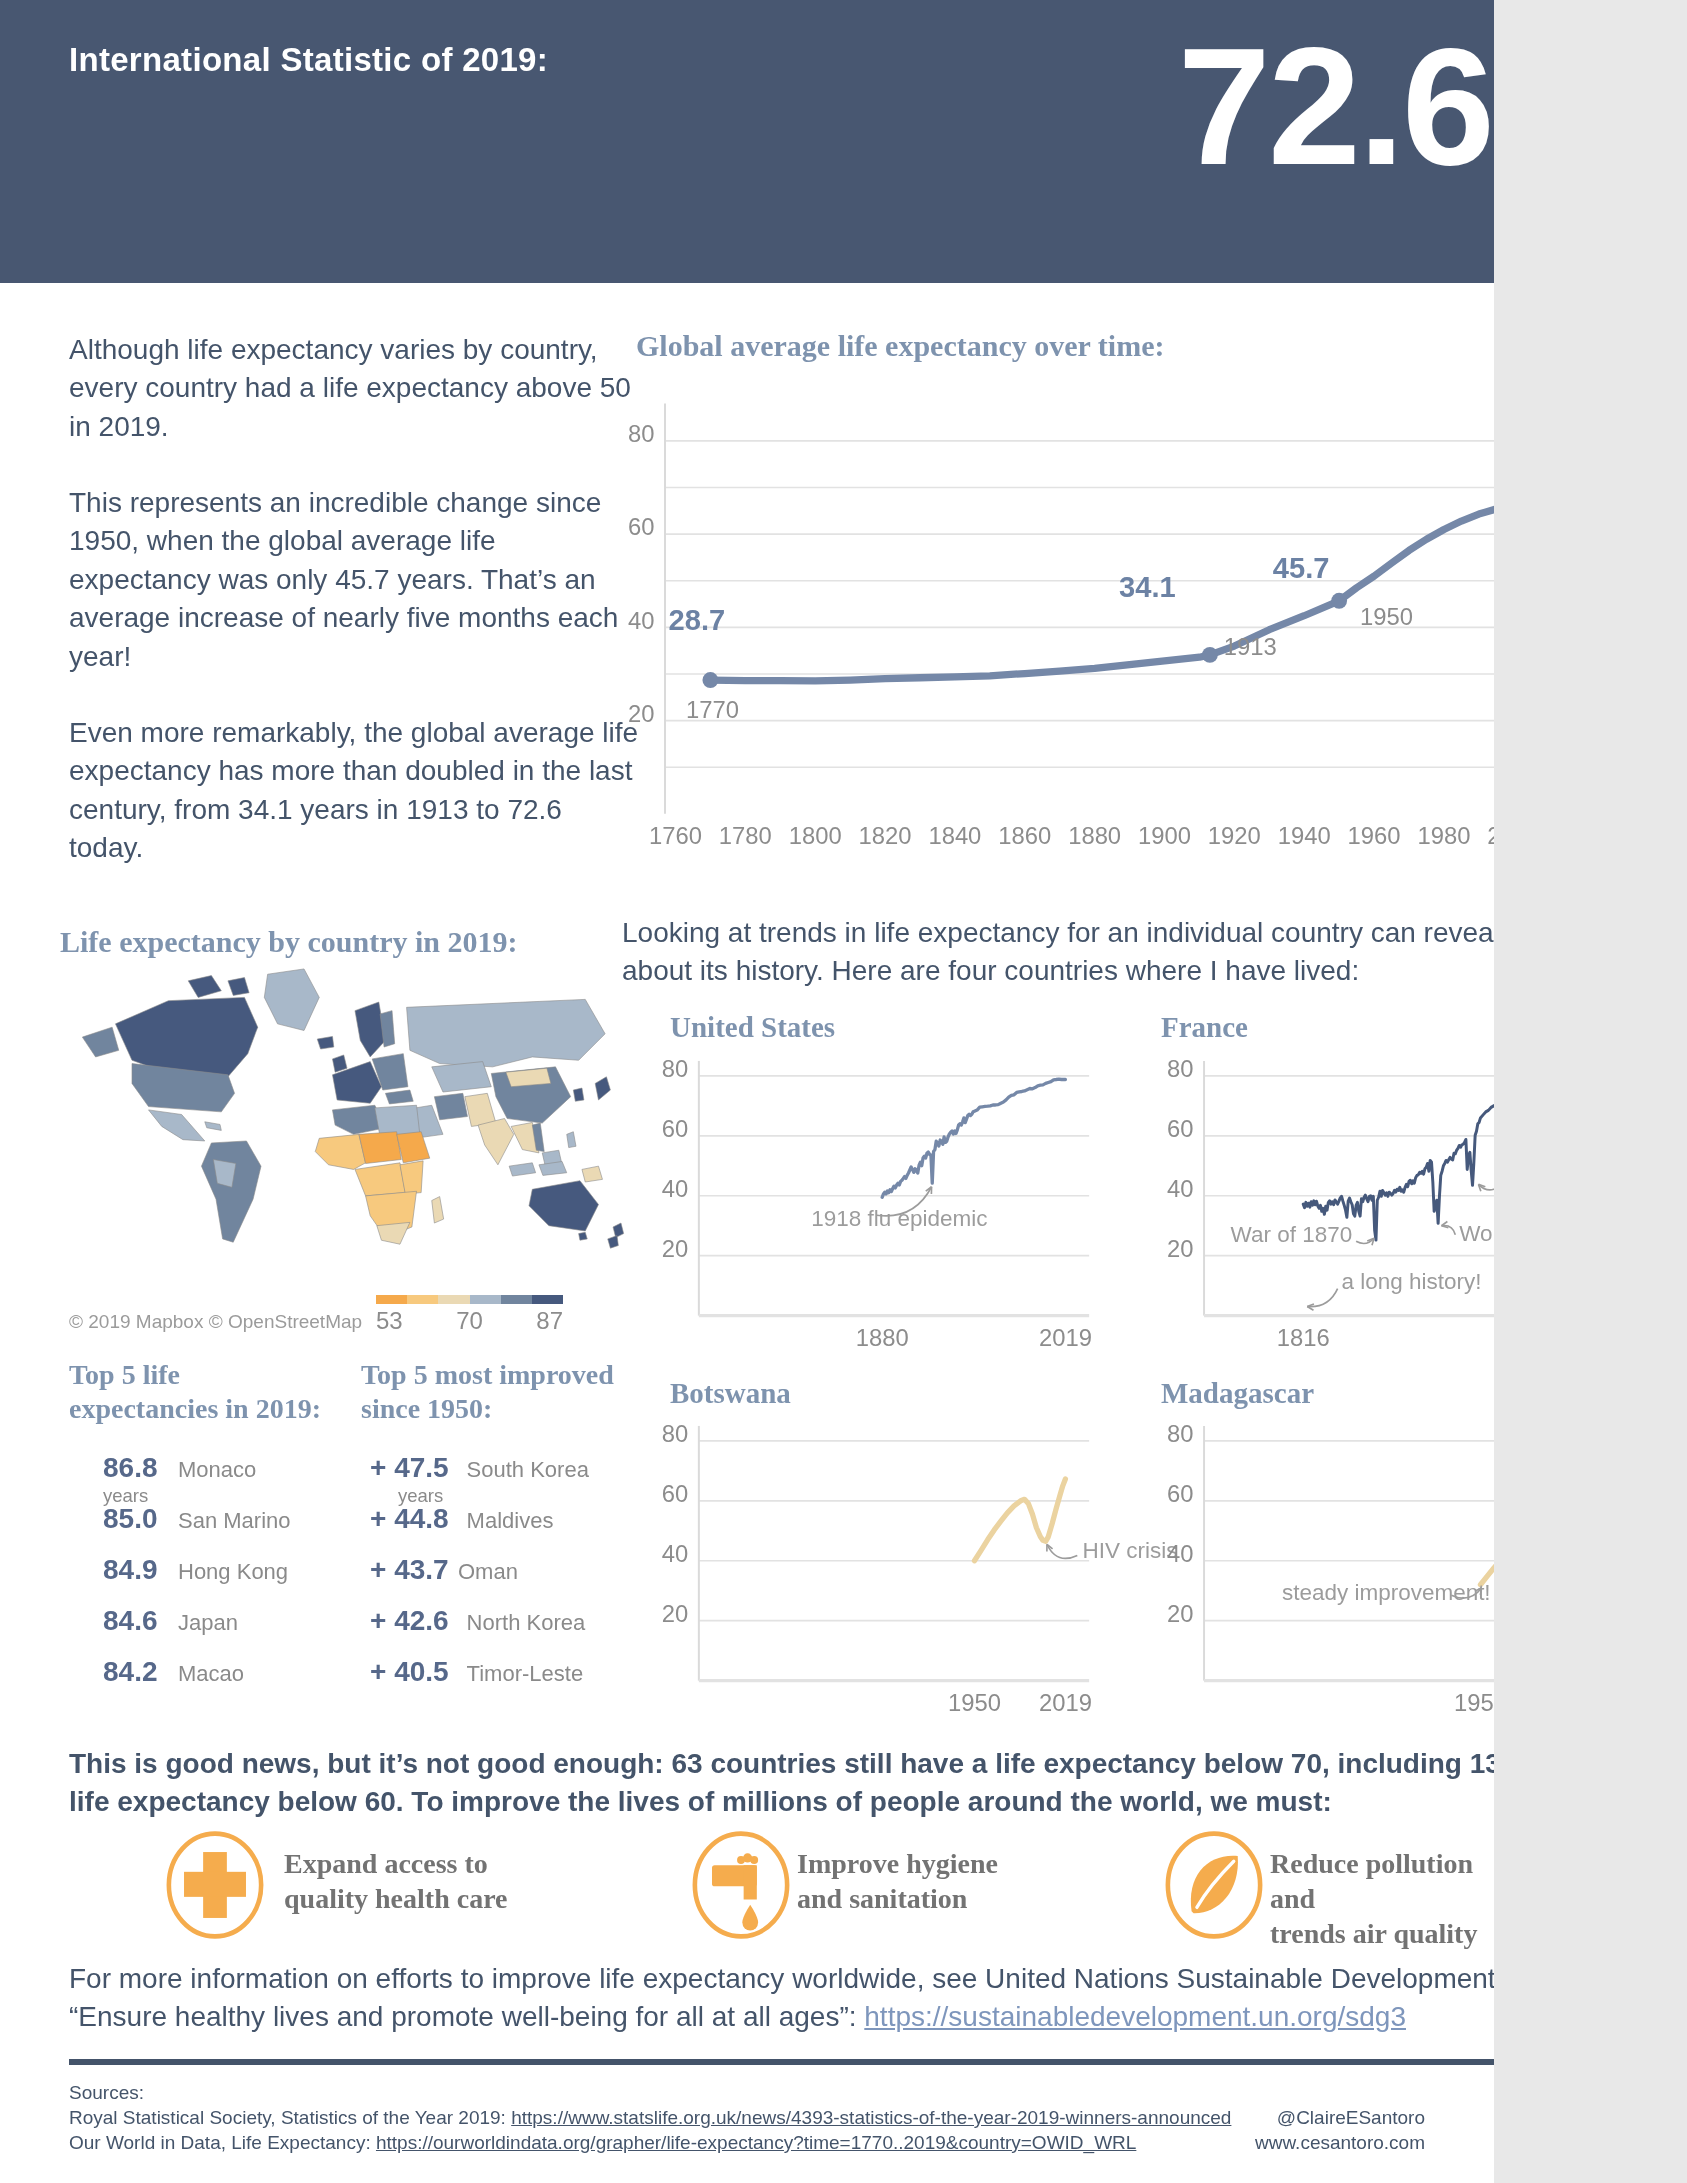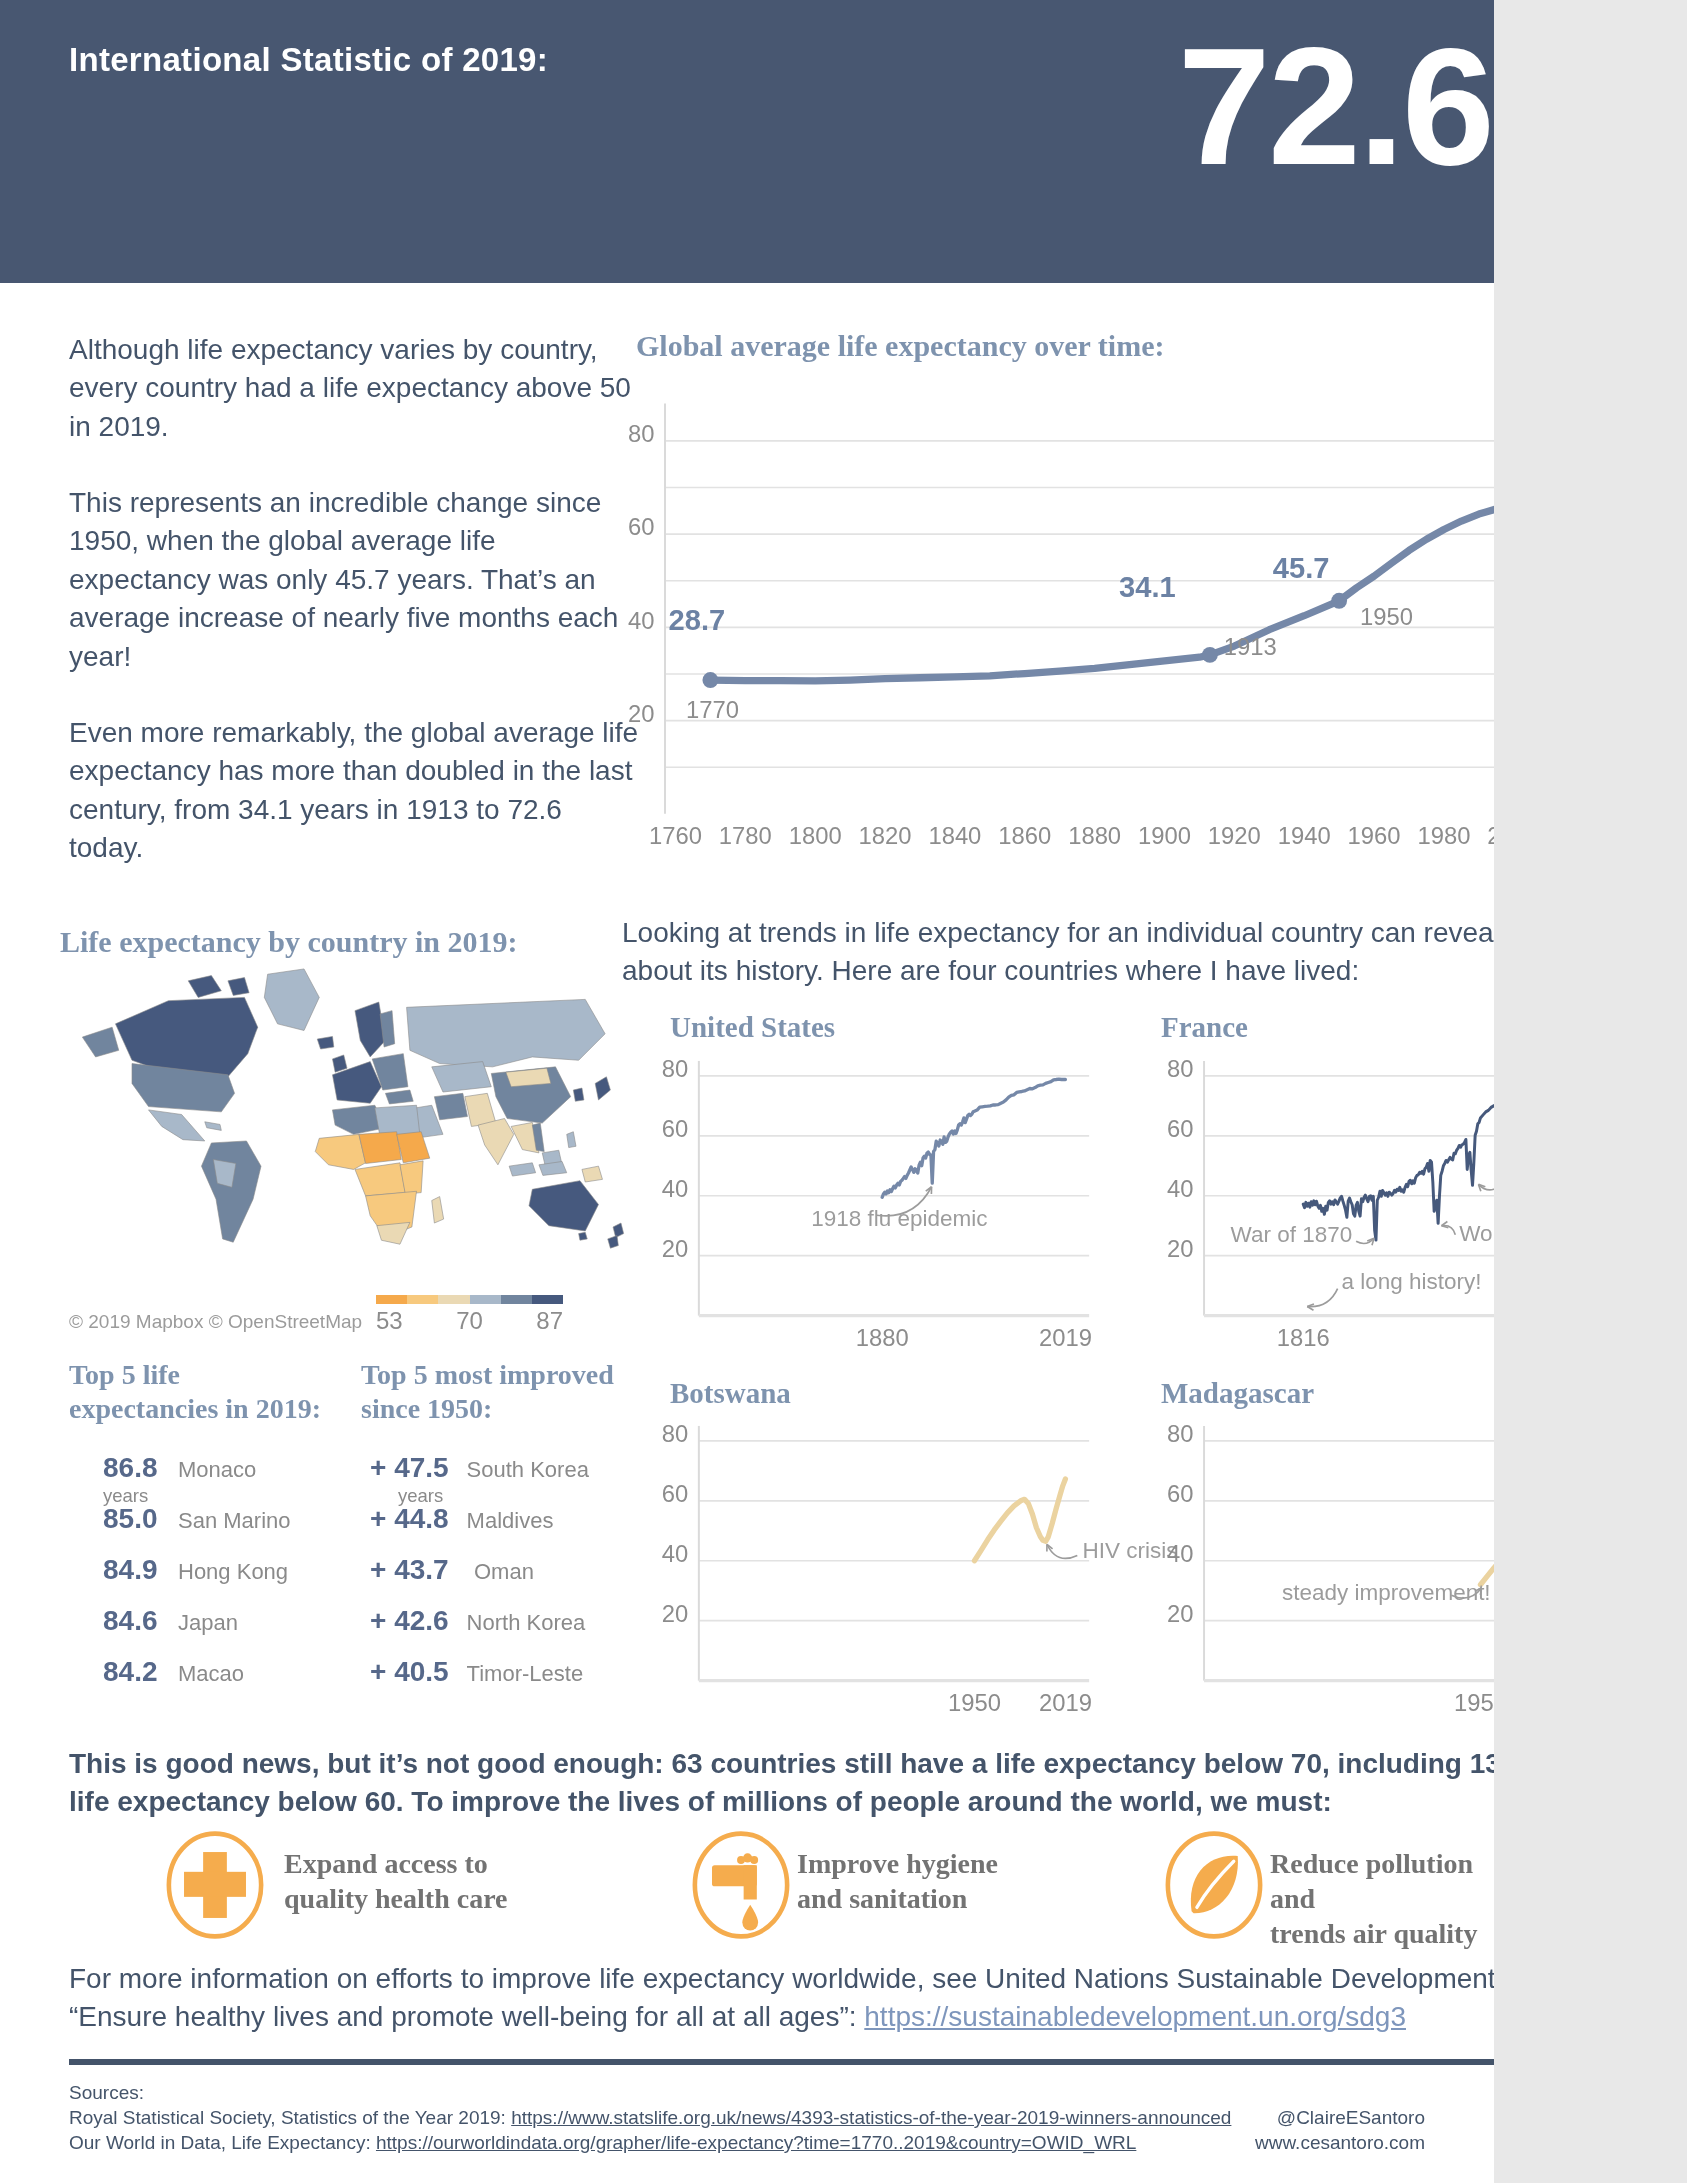--- a/index.html
+++ b/index.html
@@ -213,21 +213,21 @@
   </div>
 
   <div class="t5row" style="left:370px;top:1452px;">
     <span class="t5val" style="width:86px;">+ 47.5</span><span class="t5name" style="margin-left:10.6px;">South Korea</span>
     <div class="t5unit" style="margin-left:28px;">years</div>
   </div>
   <div class="t5row" style="left:370px;top:1503px;">
     <span class="t5val" style="width:86px;">+ 44.8</span><span class="t5name" style="margin-left:10.6px;">Maldives</span>
   </div>
   <div class="t5row" style="left:370px;top:1554px;">
-    <span class="t5val" style="width:86px;">+ 43.7</span><span class="t5name" style="margin-left:18px;">Oman</span>
+    <span class="t5val" style="width:86px;">+ 43.7</span><span class="t5name" style="margin-left:2px;">Oman</span>
   </div>
   <div class="t5row" style="left:370px;top:1605px;">
     <span class="t5val" style="width:86px;">+ 42.6</span><span class="t5name" style="margin-left:10.6px;">North Korea</span>
   </div>
   <div class="t5row" style="left:370px;top:1656px;">
     <span class="t5val" style="width:86px;">+ 40.5</span><span class="t5name" style="margin-left:10.6px;">Timor-Leste</span>
   </div>
 
   <div class="abs para" style="left:622px;top:914px;width:1012px;">Looking at trends in life expectancy for an individual country can reveal a lot about its history. Here are four countries where I have lived:</div>
 

